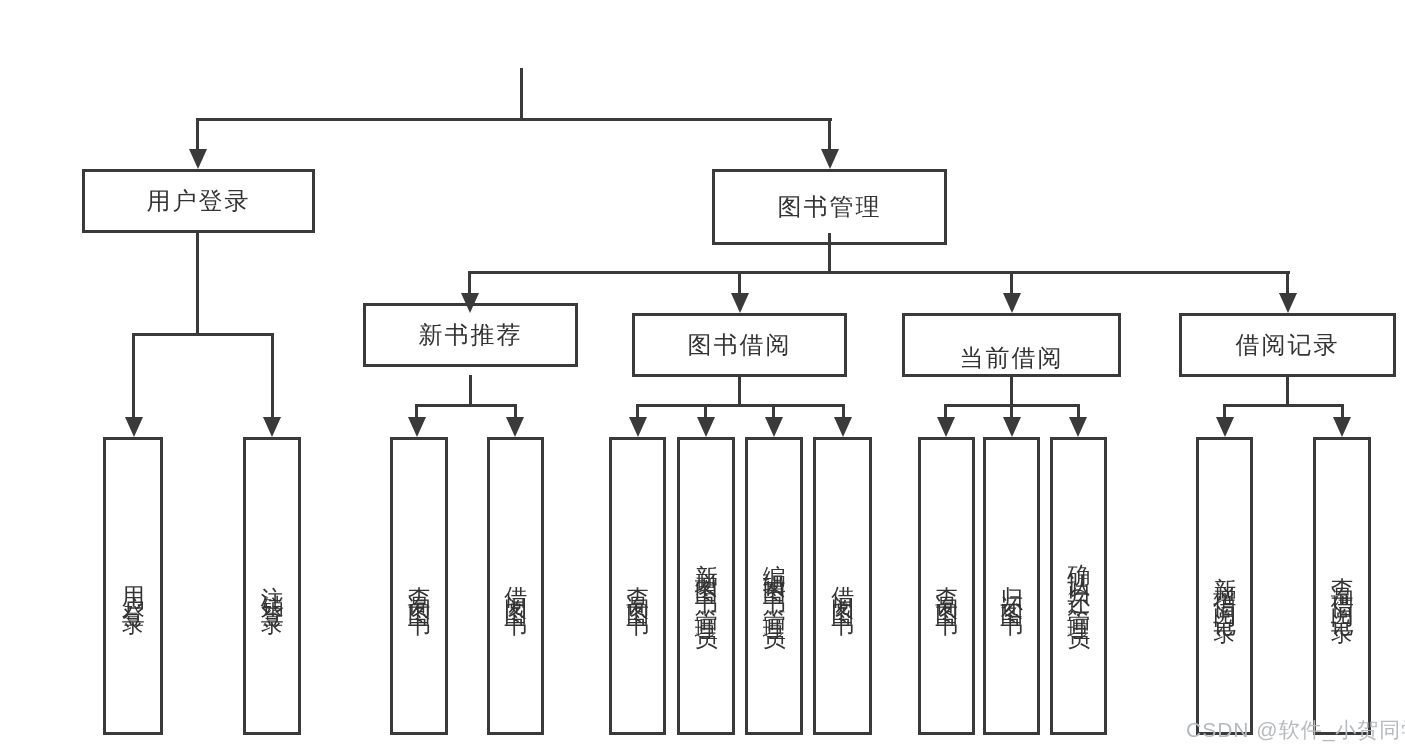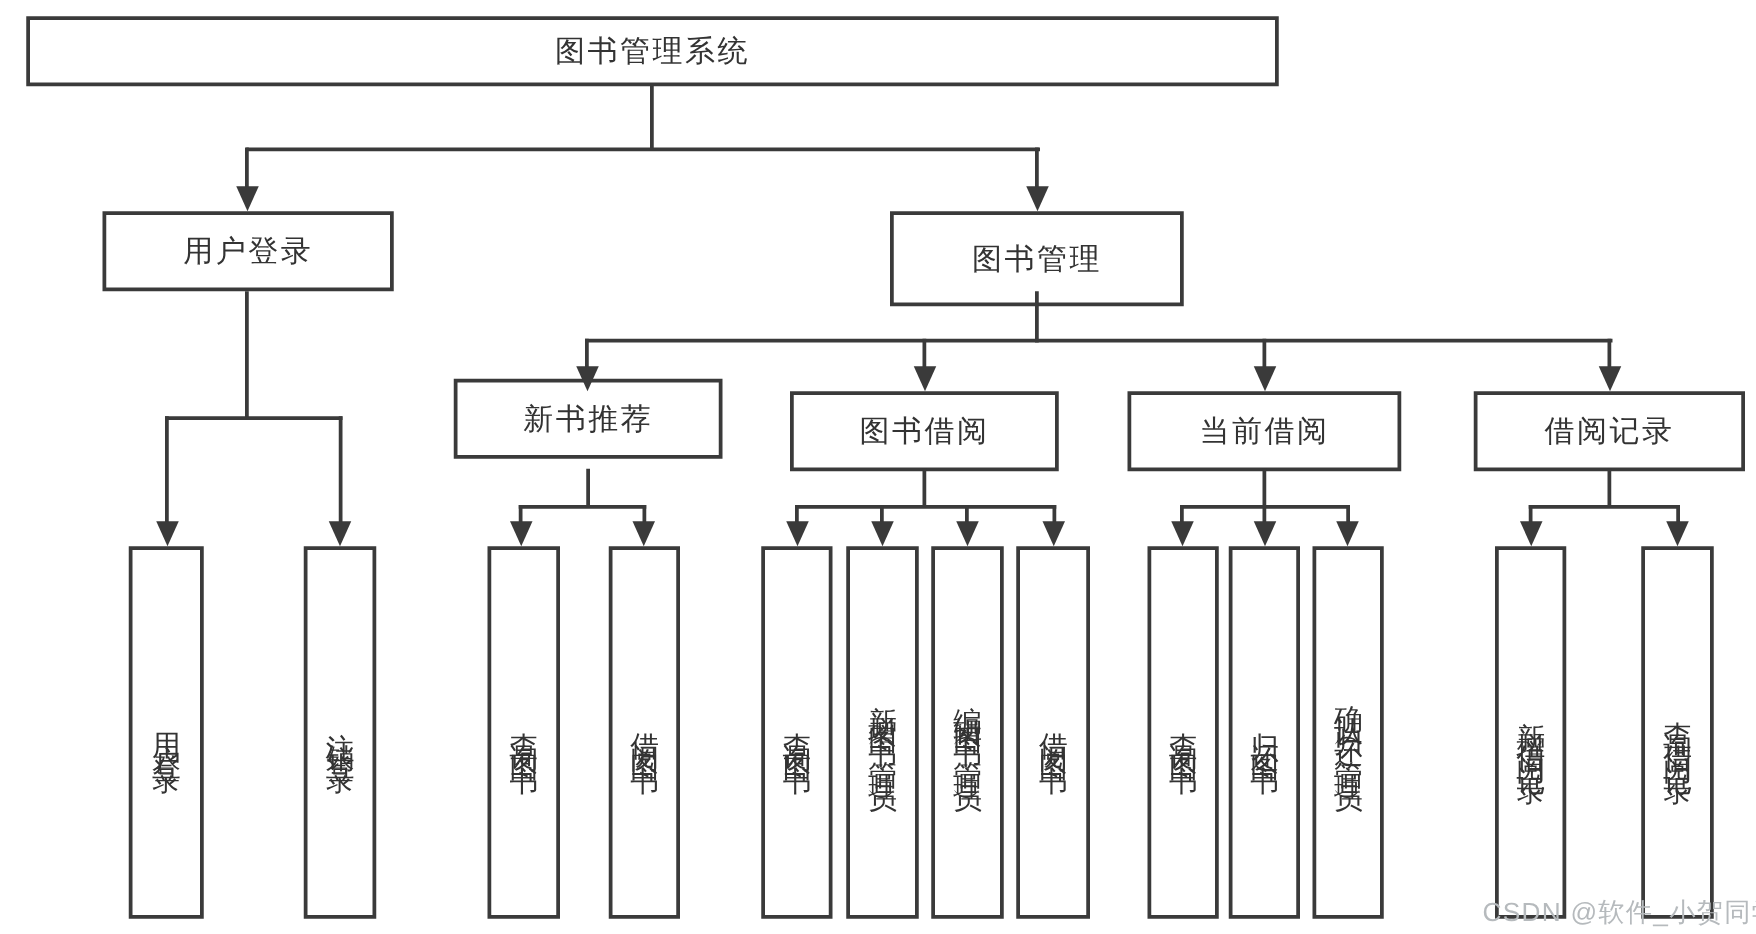--- a/index.html
+++ b/index.html
@@ -29,41 +29,38 @@
   #watermark {
     position:absolute; left:1186px; top:716px; z-index:10;
     font-size:21px; letter-spacing:1px; white-space:nowrap;
   }
 </style>
 </head>
 <body>
 
 <div id="canvas">
 
-  <div class="box" style="left:21px; top:13px; width:1002px; height:56px;">
-    <span class="label">图书管理系统</span>
-  </div>
 
   <div class="box" style="left:82px; top:169px; width:233px; height:64px;">
     <span class="label">用户登录</span>
   </div>
 
   <div class="box" style="left:712px; top:169px; width:235px; height:76px;">
     <span class="label">图书管理</span>
   </div>
 
   <div class="box" style="left:363px; top:303px; width:215px; height:64px;">
     <span class="label">新书推荐</span>
   </div>
 
   <div class="box" style="left:632px; top:313px; width:215px; height:64px;">
     <span class="label">图书借阅</span>
   </div>
 
-  <div class="box" style="left:902px; top:313px; width:219px; height:64px;">
+  <div class="box" style="left:902px; top:313px; width:219px; height:64px;align-items:flex-end;">
     <span class="label">当前借阅</span>
   </div>
 
   <div class="box" style="left:1179px; top:313px; width:217px; height:64px;">
     <span class="label">借阅记录</span>
   </div>
 
   <div class="box vbox" style="left:103px; top:437px; width:60px; height:298px;">
     <span class="label">用户登录</span>
   </div>

